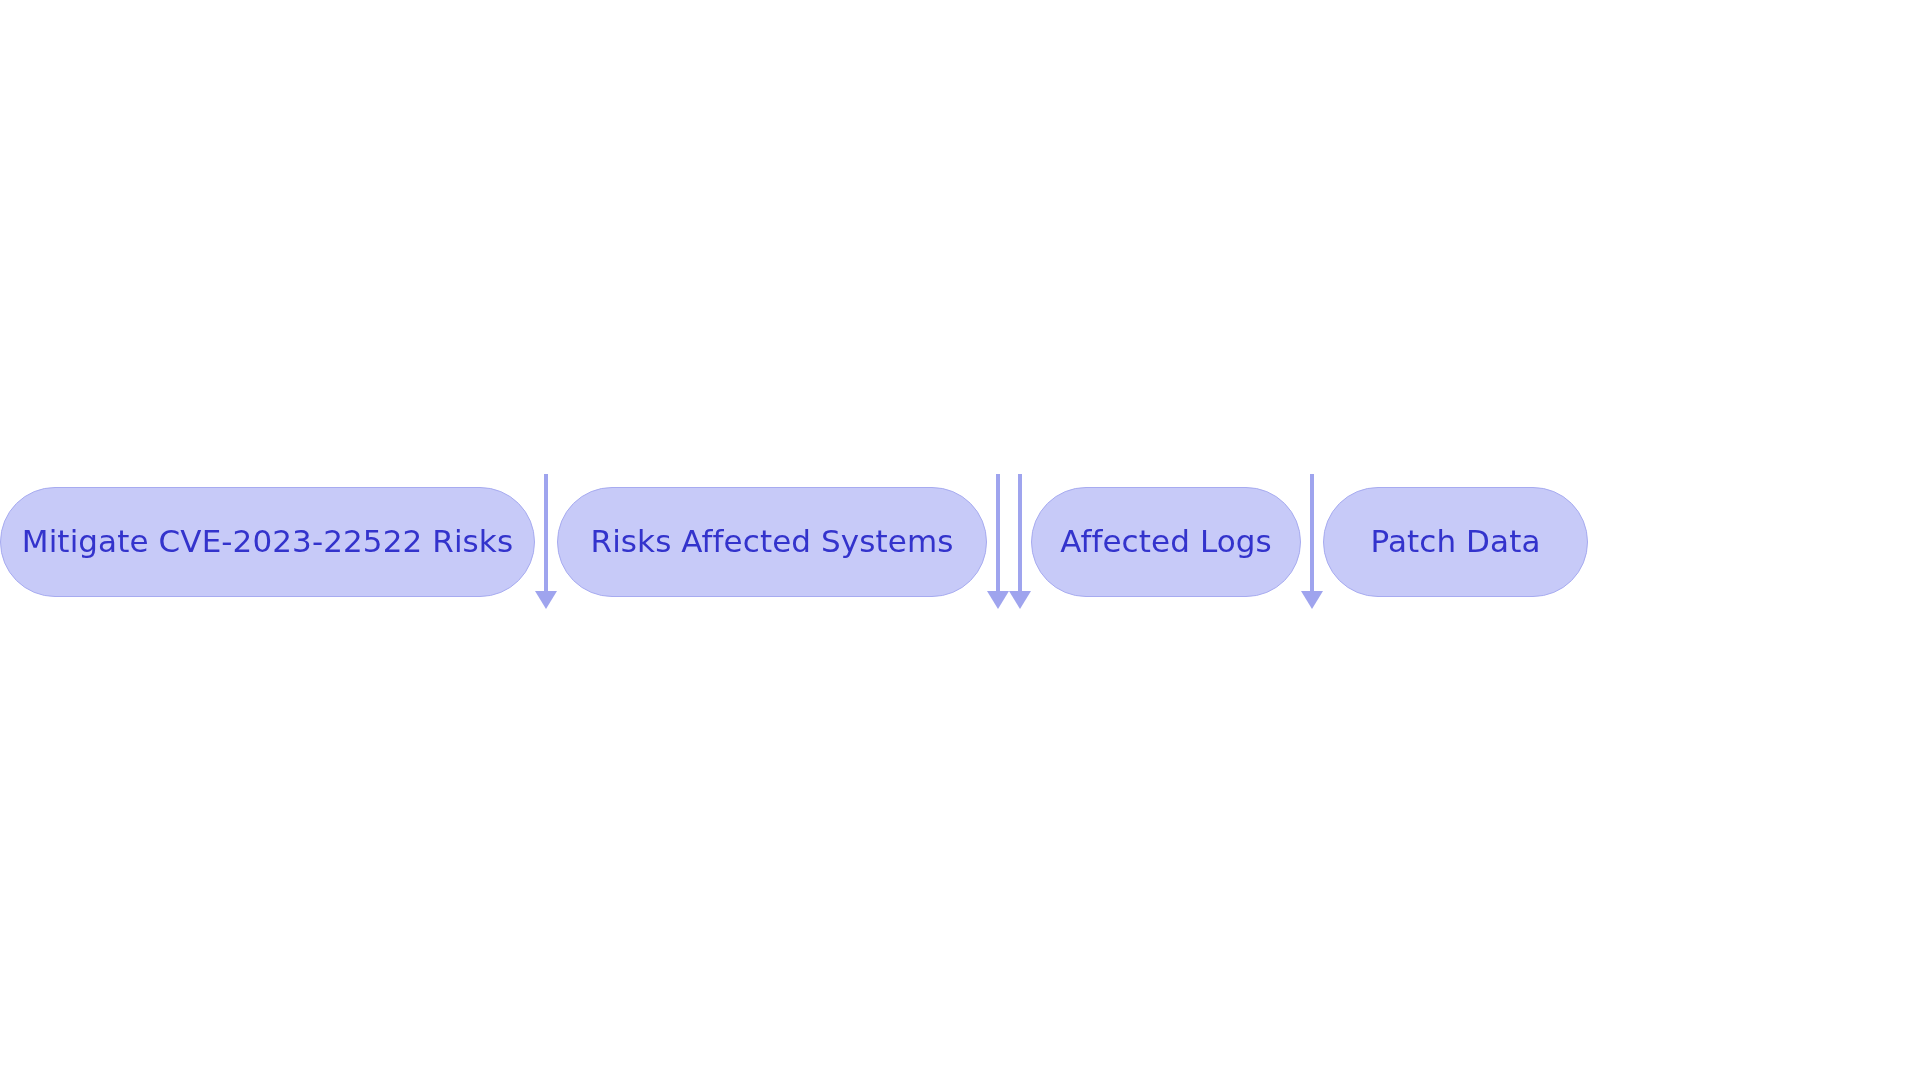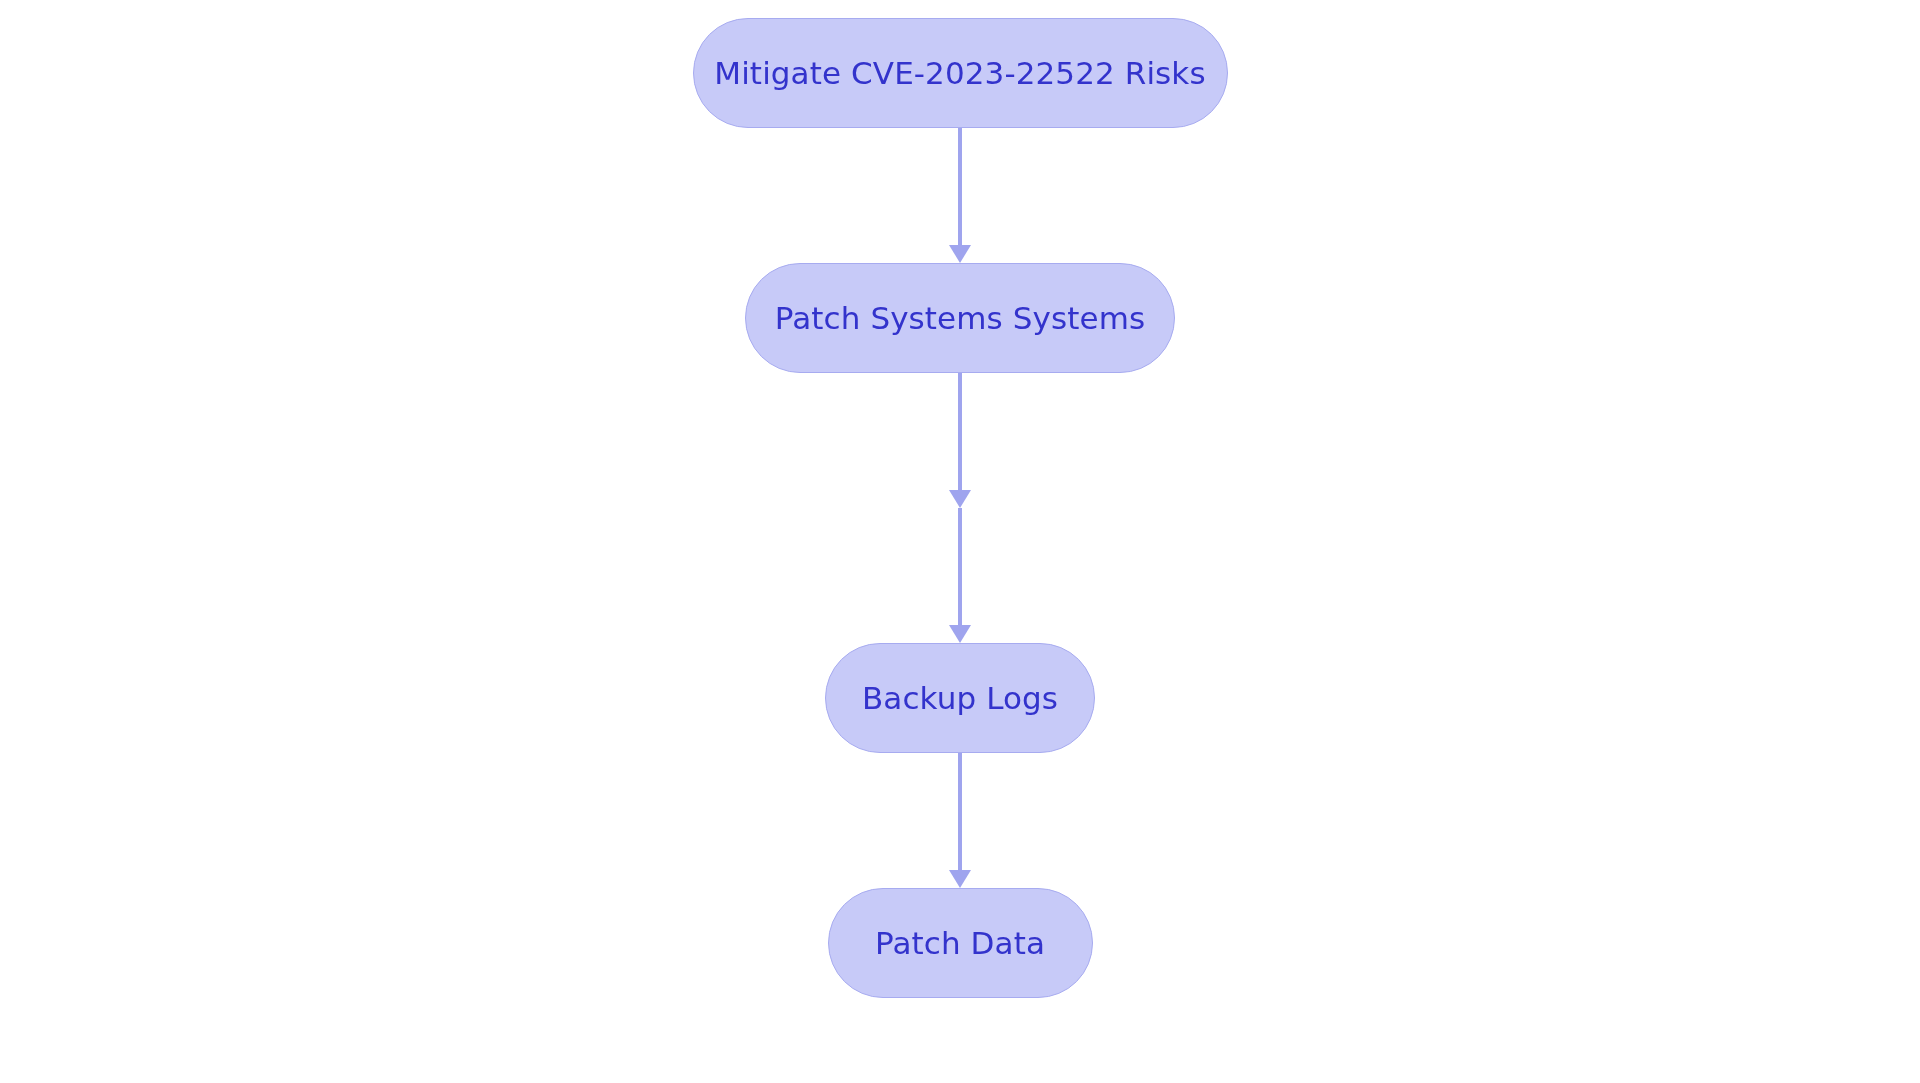--- a/index.html
+++ b/index.html
@@ -22,21 +22,20 @@
     background: #ffffff;
   }
 
   .flow-column {
     position: absolute;
     left: 0;
     top: 0;
     width: 1920px;
     height: 1083px;
     display: flex;
-    flex-direction: column;
     align-items: center;
     justify-content: flex-start;
   }
 
   .node {
     box-sizing: border-box;
     display: flex;
     align-items: center;
     justify-content: center;
     height: 110px;
@@ -106,36 +105,36 @@
     <div class="node node-w1">
       <span class="node-label">Mitigate CVE-2023-22522 Risks</span>
     </div>
 
     <div class="connector conn-h1">
       <div class="connector-shaft"></div>
       <div class="connector-head"></div>
     </div>
 
     <div class="node node-w2">
-      <span class="node-label">Patch Systems Systems</span>
+      <span class="node-label">Risks Affected Systems</span>
     </div>
 
     <div class="connector conn-h2">
       <div class="connector-shaft"></div>
       <div class="connector-head"></div>
     </div>
 
 
     <div class="connector conn-h3">
       <div class="connector-shaft"></div>
       <div class="connector-head"></div>
     </div>
 
     <div class="node node-w4">
-      <span class="node-label">Backup Logs</span>
+      <span class="node-label">Affected Logs</span>
     </div>
 
     <div class="connector conn-h4">
       <div class="connector-shaft"></div>
       <div class="connector-head"></div>
     </div>
 
     <div class="node node-w5">
       <span class="node-label">Patch Data</span>
     </div>

